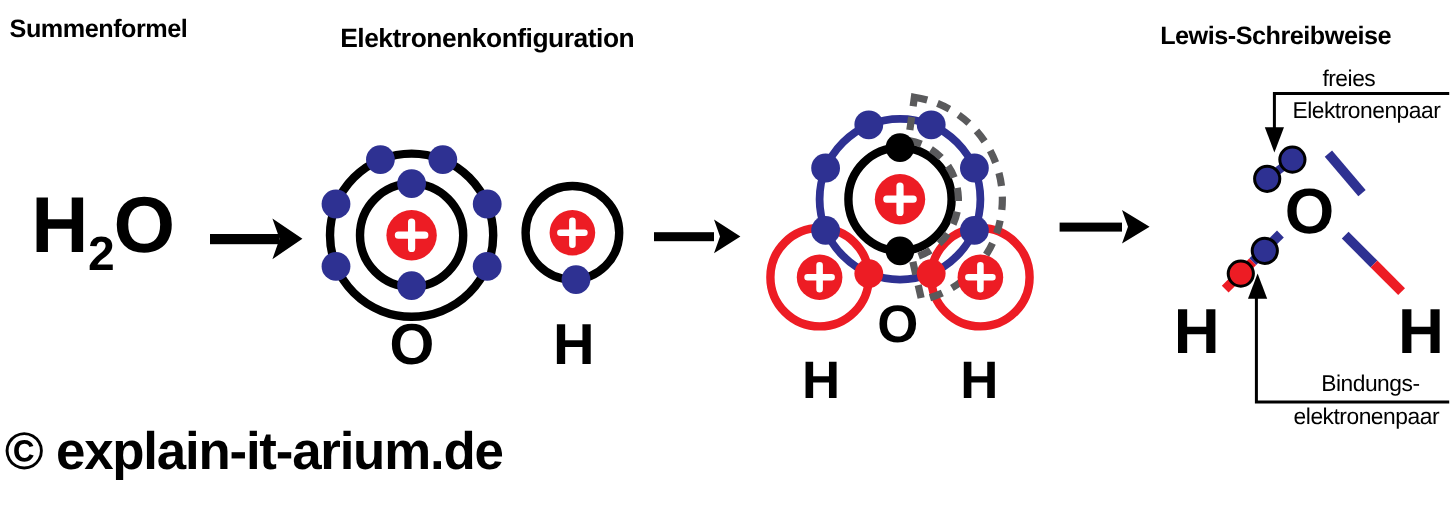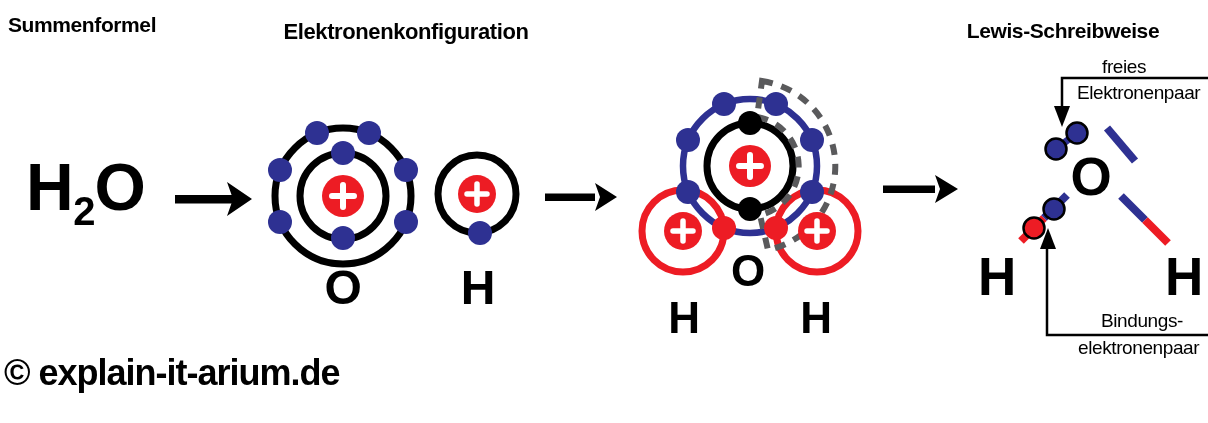--- a/index.html
+++ b/index.html
@@ -10,21 +10,21 @@
   .abs { position:absolute; }
   .txt { position:absolute; font-weight:bold; letter-spacing:-0.4px; white-space:nowrap; }
   .hdr { font-size:22px; line-height:28px; text-align:center; }
   .hdr-single { font-size:21px; }
   .formula { font-size:66px; line-height:71px; }
   .formula .sub { font-size:40px; position:relative; top:15px; letter-spacing:-1px; }
   .atom-label { font-size:48px; text-align:center; width:80px; }
   .mol-label { font-size:44px; text-align:center; width:80px; }
   .lewis-letter { font-size:53px; text-align:center; width:80px; }
   .ann { position:absolute; font-size:19px; font-weight:normal; letter-spacing:-0.4px; white-space:nowrap; }
-  .copyright { font-size:36px; letter-spacing:-1px; }
+  .copyright { font-size:44px; letter-spacing:-1px; }
   svg .shell { fill:none; stroke:#000; stroke-width:7; }
   svg .shell-blue { fill:none; stroke:var(--electron-blue); stroke-width:6.5; }
   svg .shell-red { fill:none; stroke:var(--nucleus-red); stroke-width:7; }
   svg .e-blue { fill:var(--electron-blue); }
   svg .e-red { fill:var(--nucleus-red); }
   svg .e-black { fill:#000; }
   svg .e-outline { stroke:#000; stroke-width:2.5; }
   svg .nucleus { fill:var(--nucleus-red); }
   svg .plus { stroke:#fff; stroke-width:6; stroke-linecap:round; fill:none; }
   svg .plus-sm { stroke:#fff; stroke-width:5.5; stroke-linecap:round; fill:none; }

